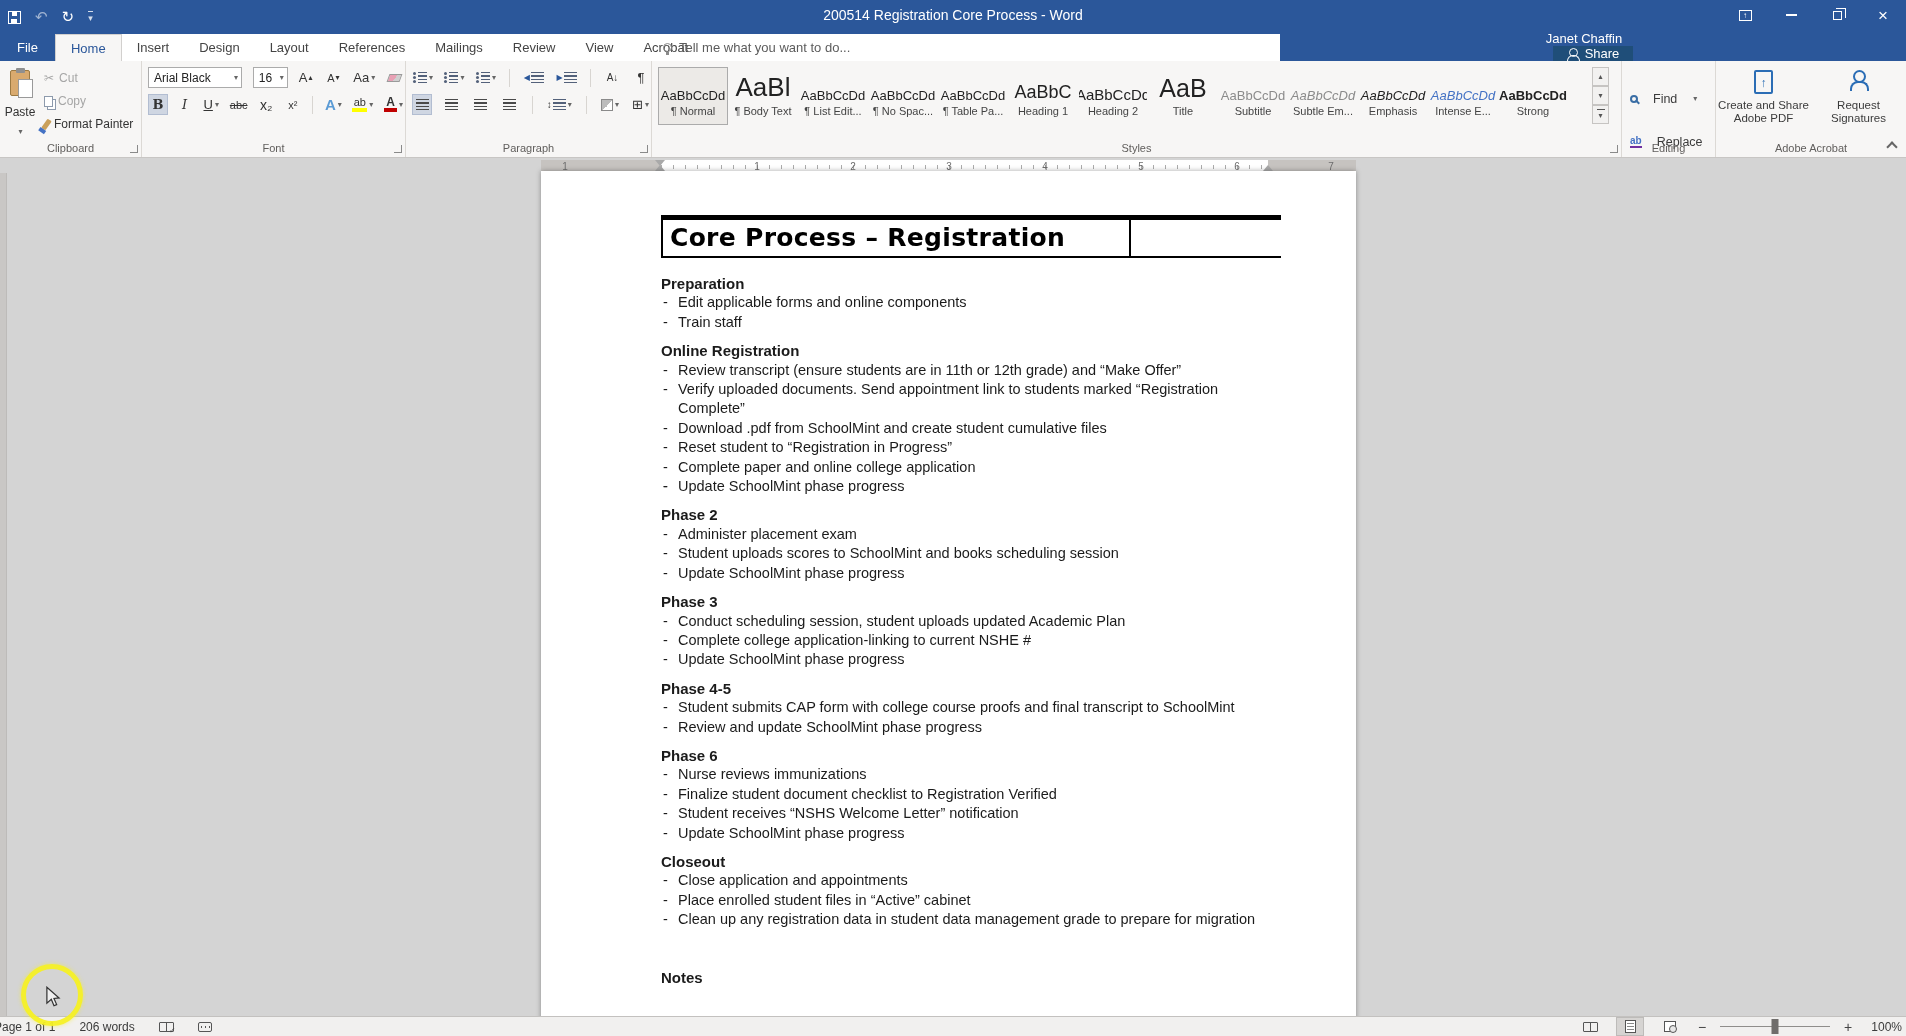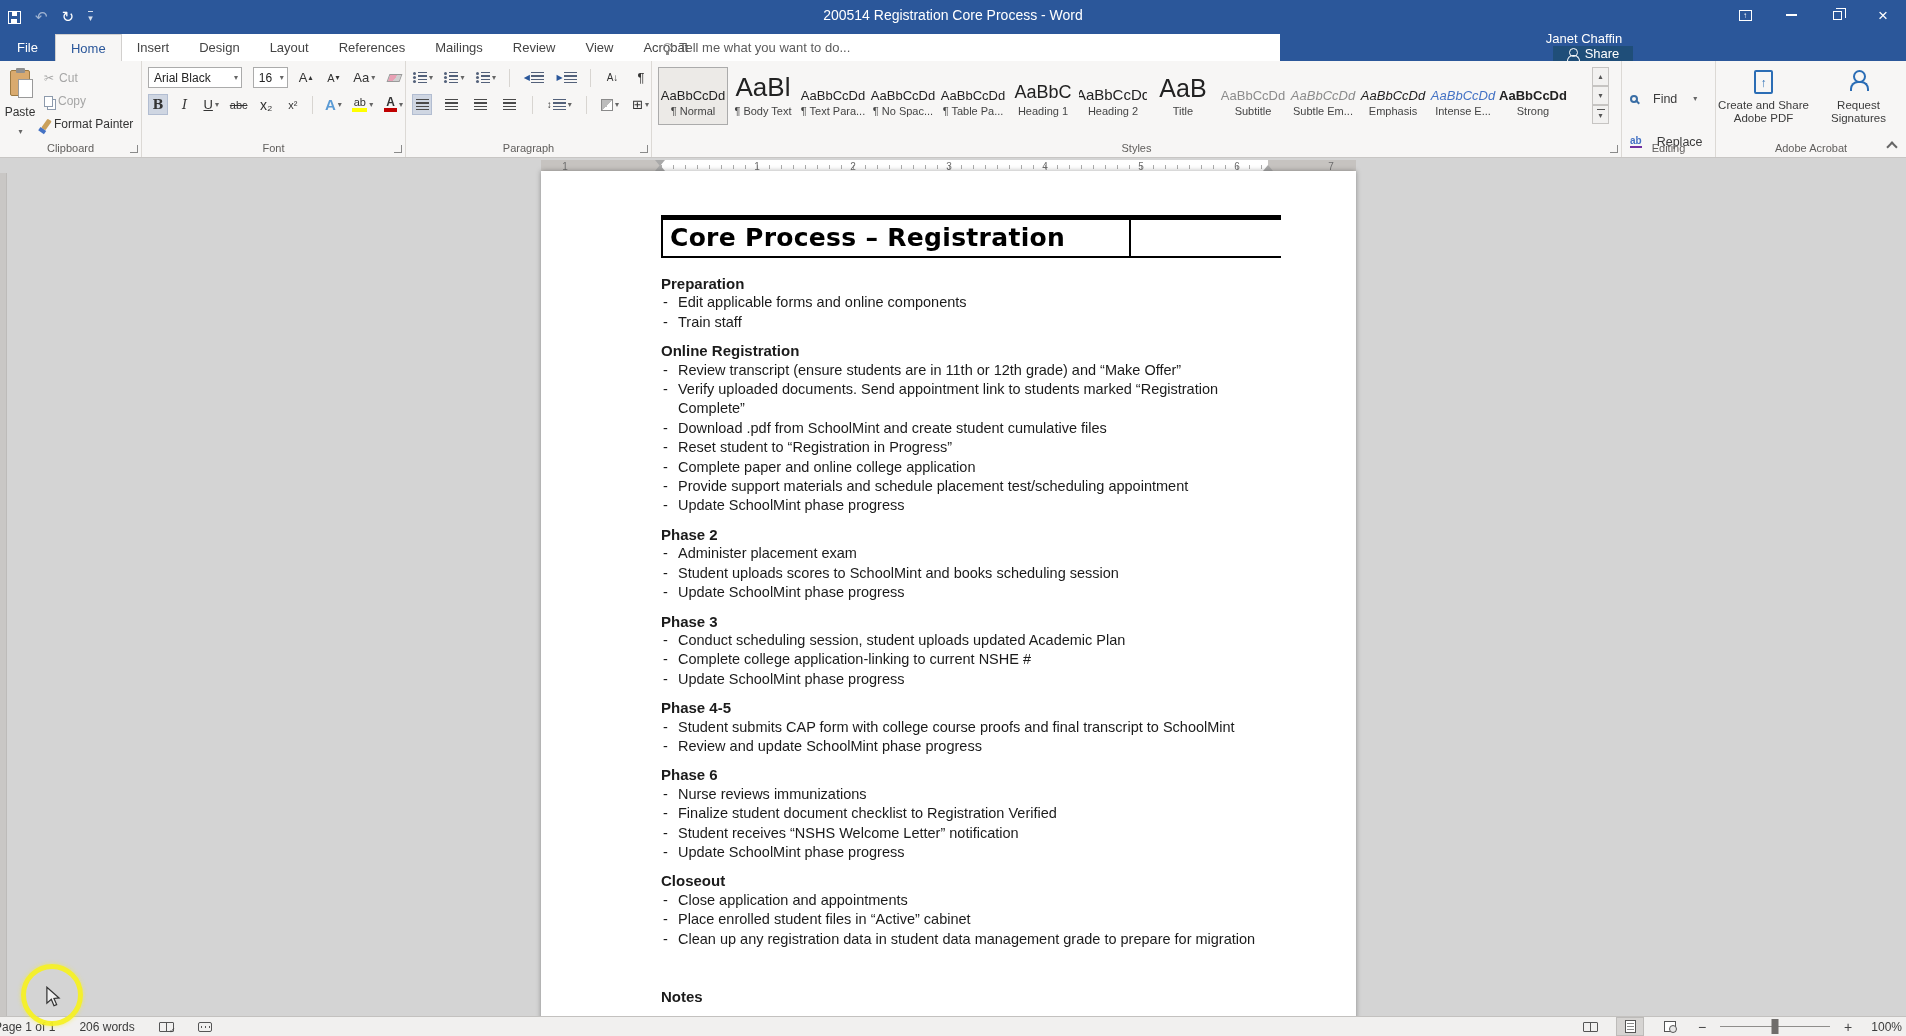--- a/index.html
+++ b/index.html
@@ -411,21 +411,21 @@
         <div class="style-item selected">
           <div class="pv pv-normal">AaBbCcDd</div>
           <div class="style-label">¶ Normal</div>
         </div>
         <div class="style-item">
           <div class="pv pv-bodytext">AaBl</div>
           <div class="style-label">¶ Body Text</div>
         </div>
         <div class="style-item">
           <div class="pv pv-listpara">AaBbCcDd</div>
-          <div class="style-label">¶ Text Para...</div>
+          <div class="style-label">¶ List Edit...</div>
         </div>
         <div class="style-item">
           <div class="pv pv-nospac">AaBbCcDd</div>
           <div class="style-label">¶ No Spac...</div>
         </div>
         <div class="style-item">
           <div class="pv pv-tablepa">AaBbCcDd</div>
           <div class="style-label">¶ Table Pa...</div>
         </div>
         <div class="style-item">
@@ -540,21 +540,21 @@
         </div>
         <div class="section">
           <div class="sec-heading">Online Registration</div>
           <div class="bullet-item"><span class="bullet-marker">-</span><span>Review transcript (ensure students are in 11th or 12th grade) and “Make Offer”</span></div>
           <div class="bullet-item"><span class="bullet-marker">-</span><span>Verify uploaded documents. Send appointment link to students marked “Registration Complete”</span></div>
           <div class="bullet-item"><span class="bullet-marker">-</span><span>Download .pdf from SchoolMint and create student cumulative files</span></div>
         </div>
         <div class="section">
           <div class="bullet-item"><span class="bullet-marker">-</span><span>Reset student to “Registration in Progress”</span></div>
           <div class="bullet-item"><span class="bullet-marker">-</span><span>Complete paper and online college application</span></div>
-          <div class="bullet-item"><span class="bullet-marker">-</span><span>Provide support materials and schedule placement test/scheduling appointment</span></div>
+          <div class="bullet-item"><span class="bullet-marker">-</span></div>
           <div class="bullet-item"><span class="bullet-marker">-</span><span>Update SchoolMint phase progress</span></div>
         </div>
         <div class="section">
           <div class="sec-heading">Phase 2</div>
           <div class="bullet-item"><span class="bullet-marker">-</span><span>Administer placement exam</span></div>
           <div class="bullet-item"><span class="bullet-marker">-</span><span>Student uploads scores to SchoolMint and books scheduling session</span></div>
           <div class="bullet-item"><span class="bullet-marker">-</span><span>Update SchoolMint phase progress</span></div>
         </div>
         <div class="section">
           <div class="sec-heading">Phase 3</div>

